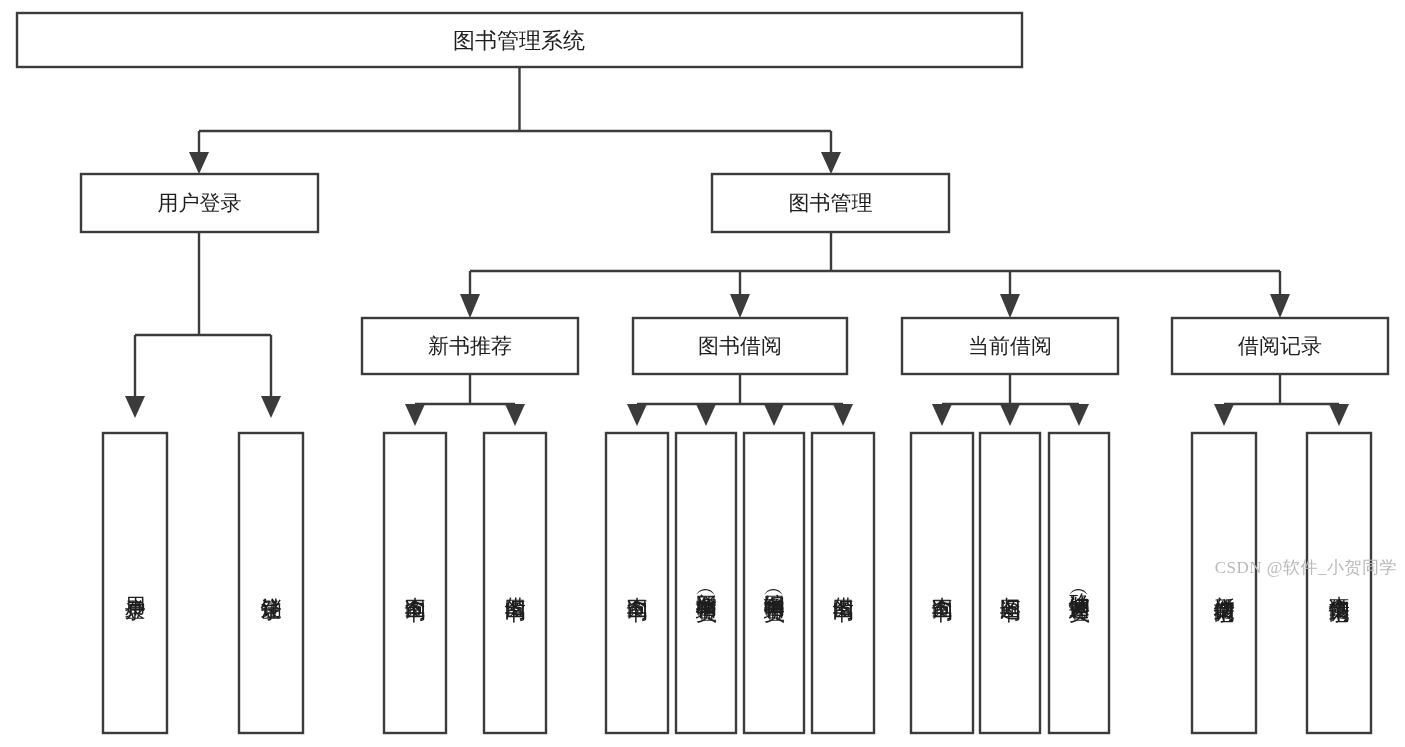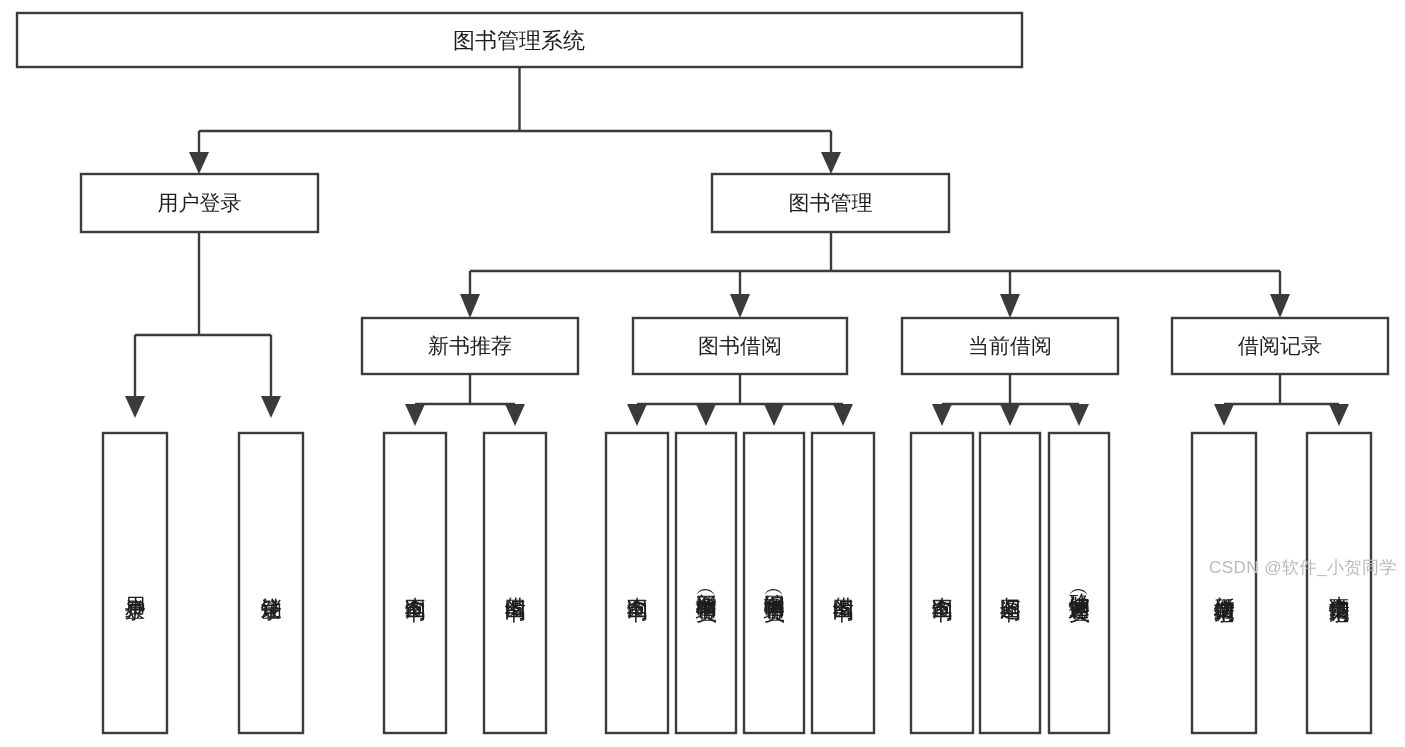--- a/index.html
+++ b/index.html
@@ -65,21 +65,21 @@
     line-height: 1.06;
     letter-spacing: 1.5px;
     color: #1d1d1d;
     white-space: nowrap;
     pointer-events: none;
   }
   .watermark {
     position: absolute;
     right: 8px;
     bottom: 6px;
-    font-family: Liberation Sans, sans-serif;
+    font-family: Liberation Serif, serif;
     font-size: 17px;
     color: #b9b9b9;
     letter-spacing: 0.5px;
     white-space: nowrap;
     margin-top: 17px;
   }
 </style>
 </head>
 <body>
 

